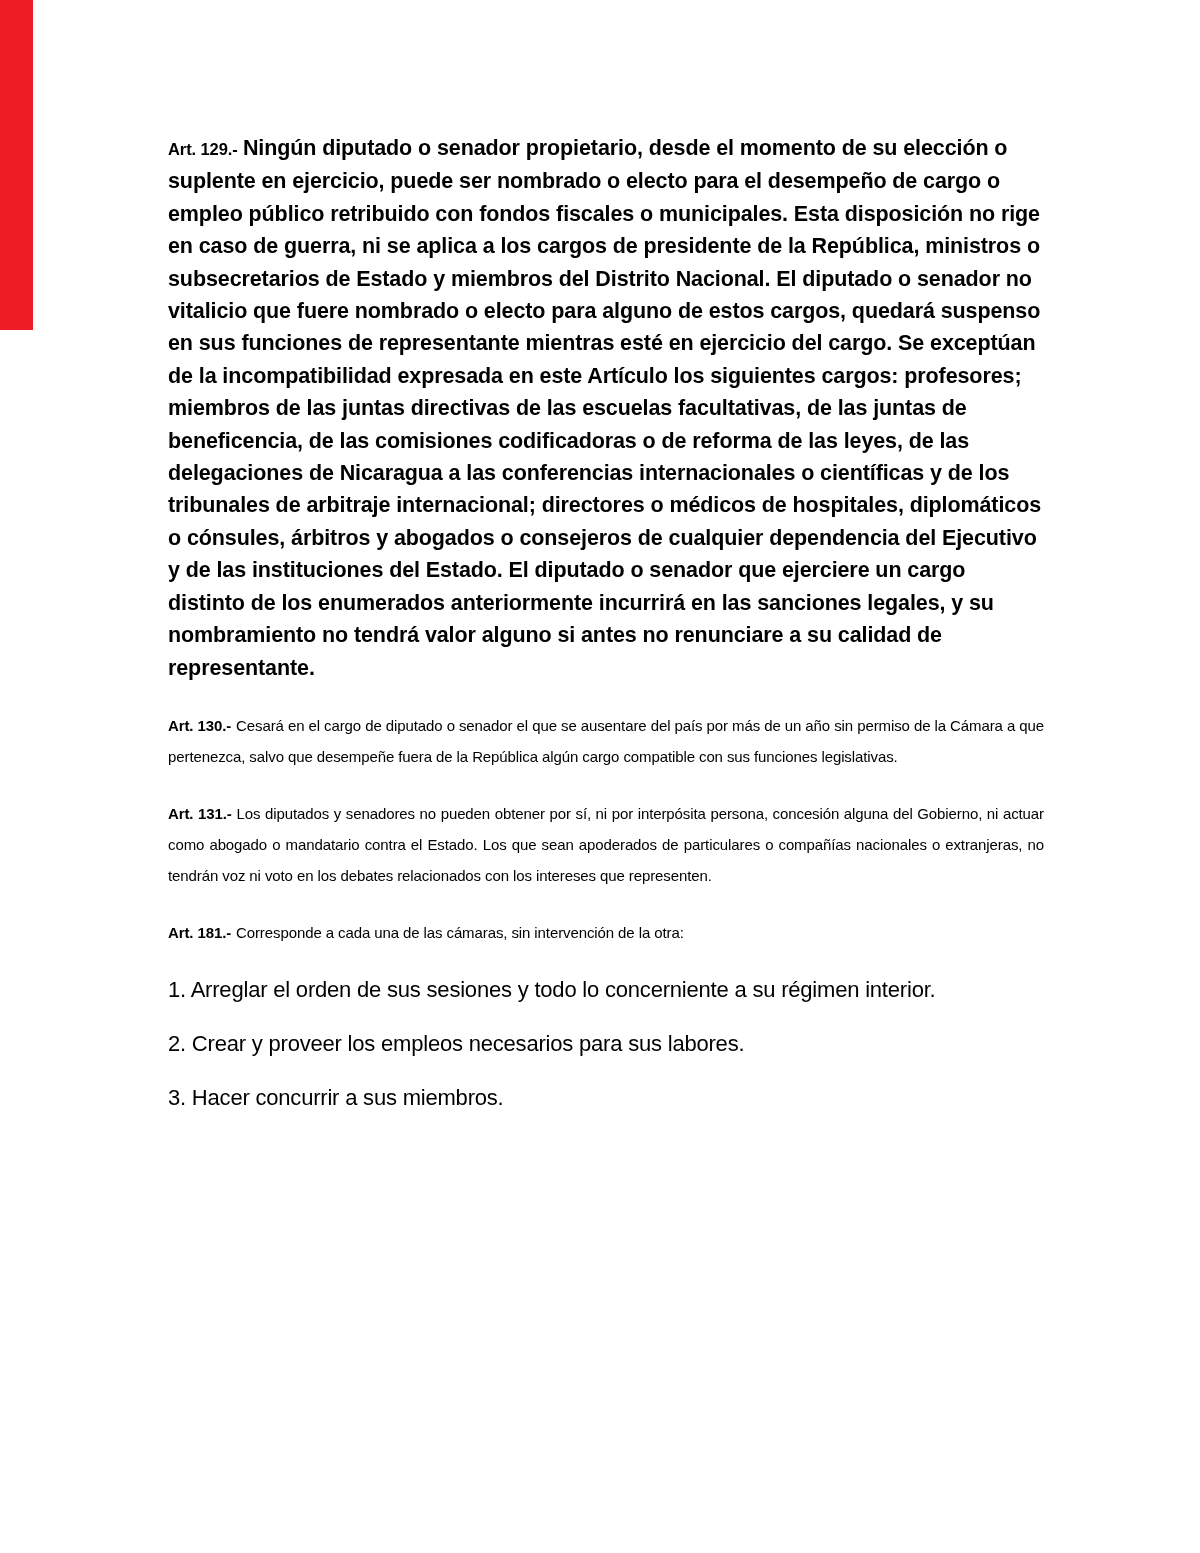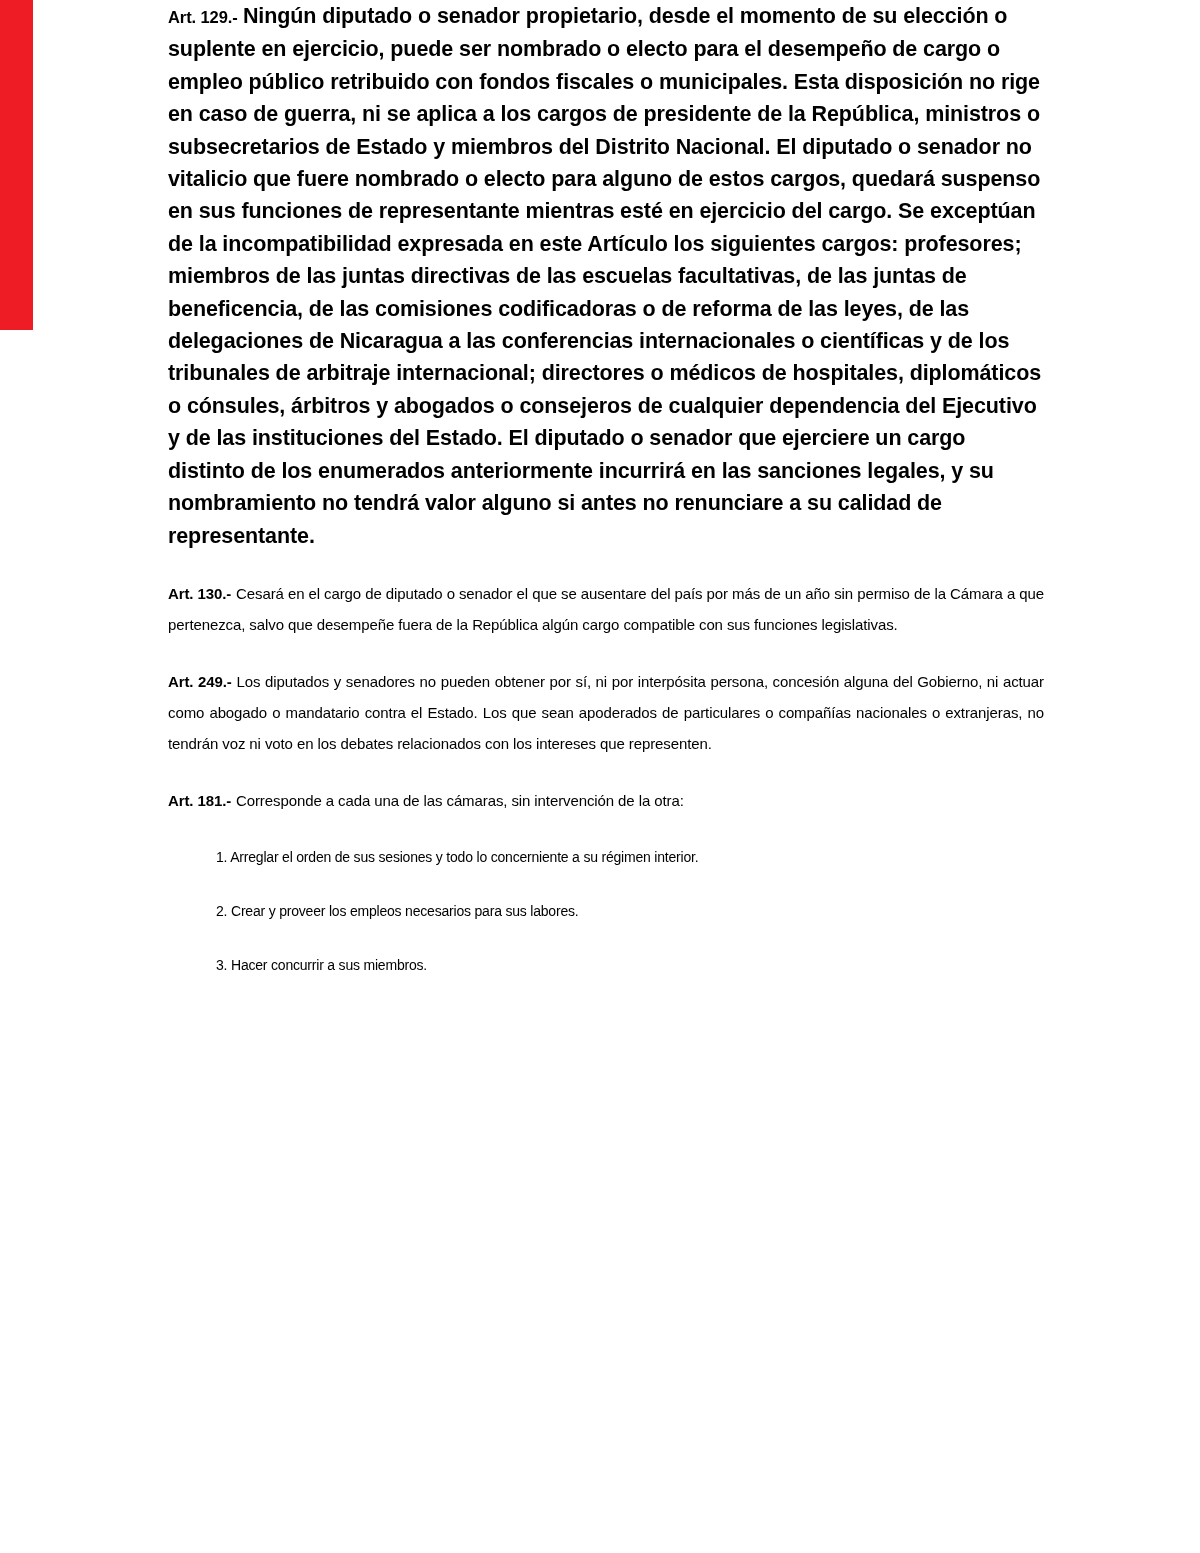--- a/index.html
+++ b/index.html
@@ -26,20 +26,21 @@
     top: 0;
     width: 33px;
     height: 330px;
     background: #ee1c25; 
   }
   .content {
     position: absolute;
     left: 168px;
     top: 0;
     width: 876px;
+    padding-top: 132px;
   }
   p { margin: 0; }
   .para-bold {
     font-weight: 700;
     font-size: 21.5px;
     line-height: 32.4px;
     letter-spacing: -0.1px;
     text-align: left;
     margin-bottom: 26px;
   }
@@ -55,46 +56,45 @@
     font-size: 15px;
     line-height: 31px;
     letter-spacing: -0.1px;
     margin-bottom: 26px;
   }
   .just {
     text-align: justify;
   }
   .list-item {
     font-weight: 400;
-    font-size: 14px;
+    font-size: 22px;
     line-height: 31px;
     letter-spacing: -0.2px;
     margin-bottom: 23px;
-    margin-left: 48px;
   }
 </style>
 </head>
 <body style="background: rgb(255, 255, 255); color: rgb(0, 0, 0);">
 
 <div class="page">
 
   <div class="edge-bar" style="background: rgb(238, 28, 37);"></div>
 
   <main class="content">
 
     <p class="para-bold">
       <span class="art-label">Art. 129.-</span><span>Ningún diputado o senador propietario, desde el momento de su elección o suplente en ejercicio, puede ser nombrado o electo para el desempeño de cargo o empleo público retribuido con fondos fiscales o municipales. Esta disposición no rige en caso de guerra, ni se aplica a los cargos de presidente de la República, ministros o subsecretarios de Estado y miembros del Distrito Nacional. El diputado o senador no vitalicio que fuere nombrado o electo para alguno de estos cargos, quedará suspenso en sus funciones de representante mientras esté en ejercicio del cargo. Se exceptúan de la incompatibilidad expresada en este Artículo los siguientes cargos: profesores; miembros de las juntas directivas de las escuelas facultativas, de las juntas de beneficencia, de las comisiones codificadoras o de reforma de las leyes, de las delegaciones de Nicaragua a las conferencias internacionales o científicas y de los tribunales de arbitraje internacional; directores o médicos de hospitales, diplomáticos o cónsules, árbitros y abogados o consejeros de cualquier dependencia del Ejecutivo y de las instituciones del Estado. El diputado o senador que ejerciere un cargo distinto de los enumerados anteriormente incurrirá en las sanciones legales, y su nombramiento no tendrá valor alguno si antes no renunciare a su calidad de representante.</span>
     </p>
 
     <p class="para-reg just">
       <span class="art-label">Art. 130.-</span><span>Cesará en el cargo de diputado o senador el que se ausentare del país por más de un año sin permiso de la Cámara a que pertenezca, salvo que desempeñe fuera de la República algún cargo compatible con sus funciones legislativas.</span>
     </p>
 
     <p class="para-reg just">
-      <span class="art-label">Art. 249.-</span><span>Los diputados y senadores no pueden obtener por sí, ni por interpósita persona, concesión alguna del Gobierno, ni actuar como abogado o mandatario contra el Estado. Los que sean apoderados de particulares o compañías nacionales o extranjeras, no tendrán voz ni voto en los debates relacionados con los intereses que representen.</span>
+      <span class="art-label">Art. 131.-</span><span>Los diputados y senadores no pueden obtener por sí, ni por interpósita persona, concesión alguna del Gobierno, ni actuar como abogado o mandatario contra el Estado. Los que sean apoderados de particulares o compañías nacionales o extranjeras, no tendrán voz ni voto en los debates relacionados con los intereses que representen.</span>
     </p>
 
     <p class="para-reg">
       <span class="art-label">Art. 181.-</span><span>Corresponde a cada una de las cámaras, sin intervención de la otra:</span>
     </p>
 
     <p class="list-item">
       <span>1. Arreglar el orden de sus sesiones y todo lo concerniente a su régimen interior.</span>
     </p>
 

